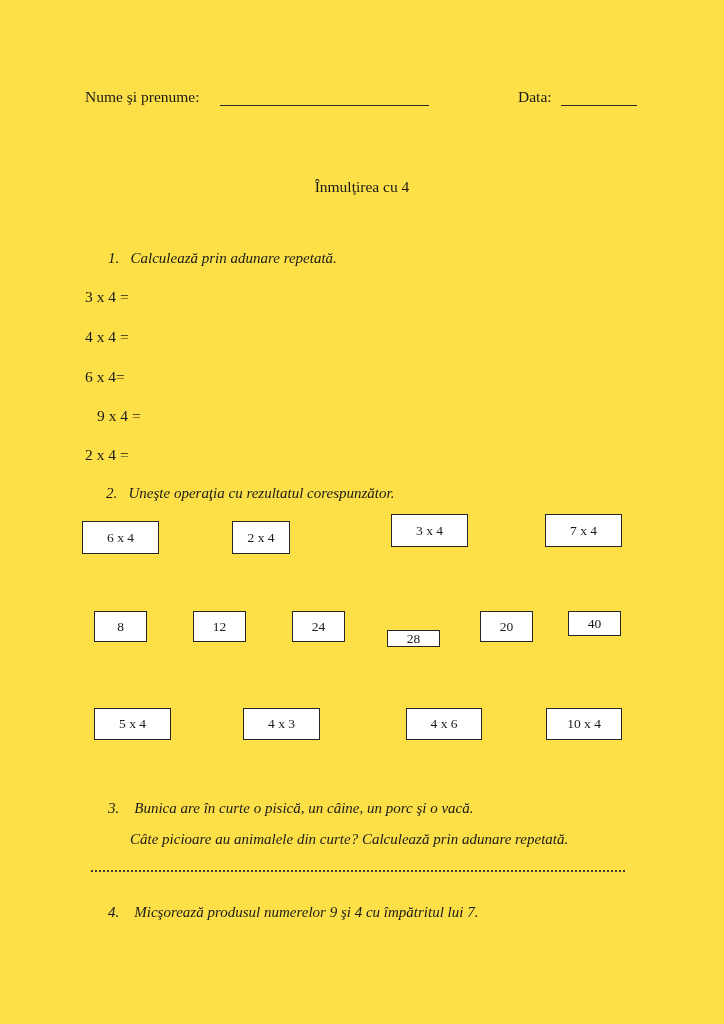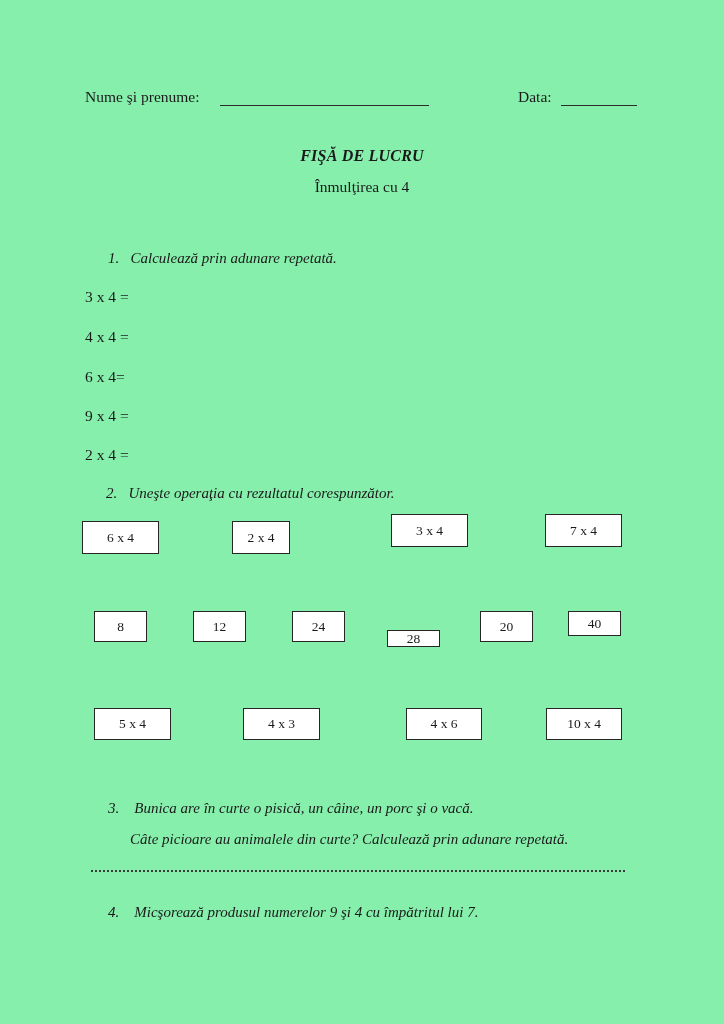--- a/index.html
+++ b/index.html
@@ -4,21 +4,21 @@
 <style>
   html, body {
     margin: 0;
     padding: 0;
     background: #ffffff;
   }
   .page {
     position: relative;
     width: 724px;
     height: 1024px;
-    background: #86efac;
+    background: #fde047;
     overflow: hidden;
     font-family: "Liberation Serif", "DejaVu Serif", serif;
     color: #1a1a1a;
   }
 
   
   .hdr-name {
     position: absolute;
     left: 85px;
     top: 88px;
@@ -120,33 +120,32 @@
 <body>
 
 <div class="page">
 
   <div class="hdr-name">Nume şi prenume:</div>
   <div class="hdr-name-rule"></div>
 
   <div class="hdr-date">Data:</div>
   <div class="hdr-date-rule"></div>
 
-  <div class="title-main">FIŞĂ DE LUCRU</div>
   <div class="title-sub">Înmulţirea cu 4</div>
 
   <div class="task" style="left:108px; top:250px;">
     <span class="num">1.</span>
     &nbsp;
     <span>Calculează prin adunare repetată.</span>
   </div>
 
   <div class="eq" style="top:288px;">3 x 4 =</div>
   <div class="eq" style="top:328px;">4 x 4 =</div>
   <div class="eq" style="top:368px;">6 x 4=</div>
-  <div class="eq" style="top:407px;">9 x 4 =</div>
+  <div class="eq" style="top:407px;margin-left:12px;">9 x 4 =</div>
   <div class="eq" style="top:446px;">2 x 4 =</div>
 
   <div class="task" style="left:106px; top:485px;">
     <span class="num">2.</span>
     &nbsp;
     <span>Uneşte operaţia cu rezultatul corespunzător.</span>
   </div>
 
   <div class="box" style="left:82px;  top:521px; width:77px;  height:33px;">6 x 4</div>
   <div class="box" style="left:232px; top:521px; width:58px;  height:33px;">2 x 4</div>

